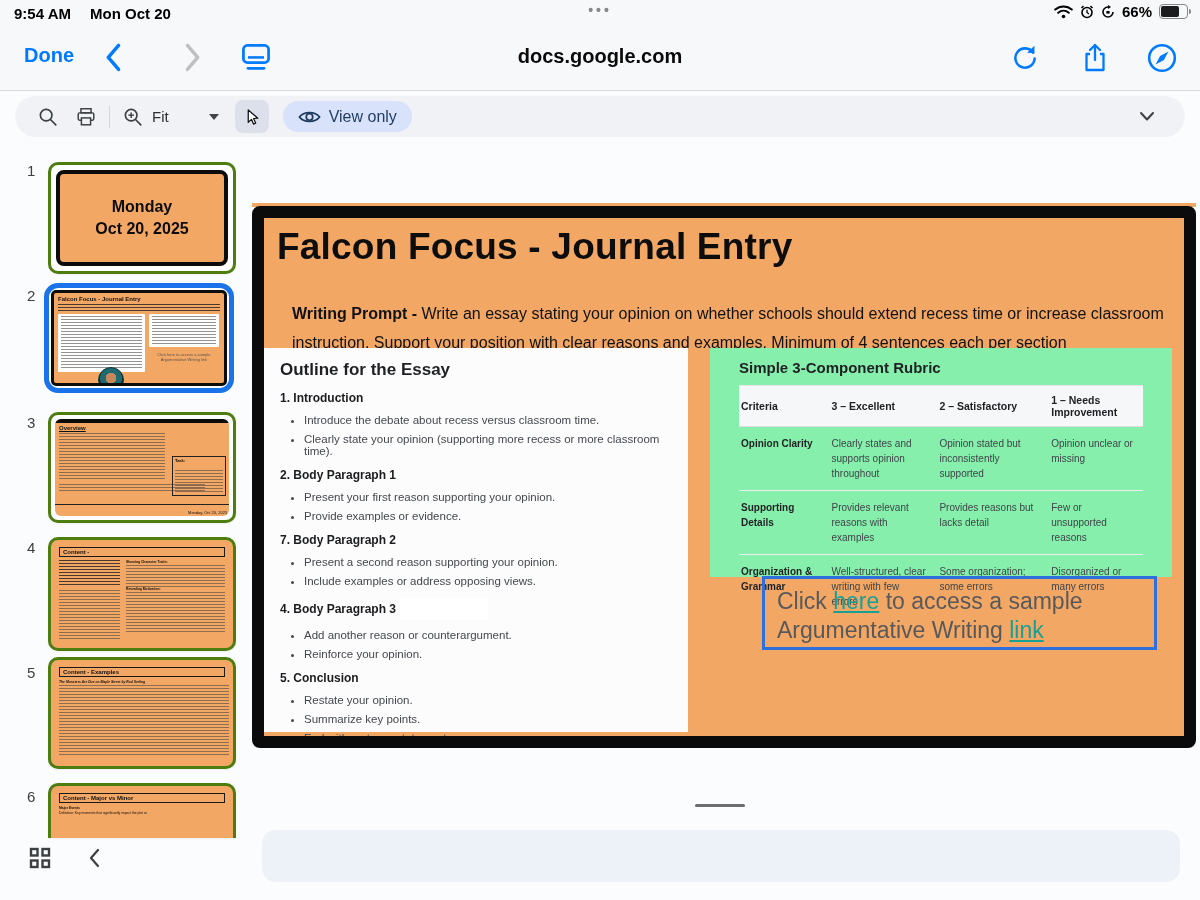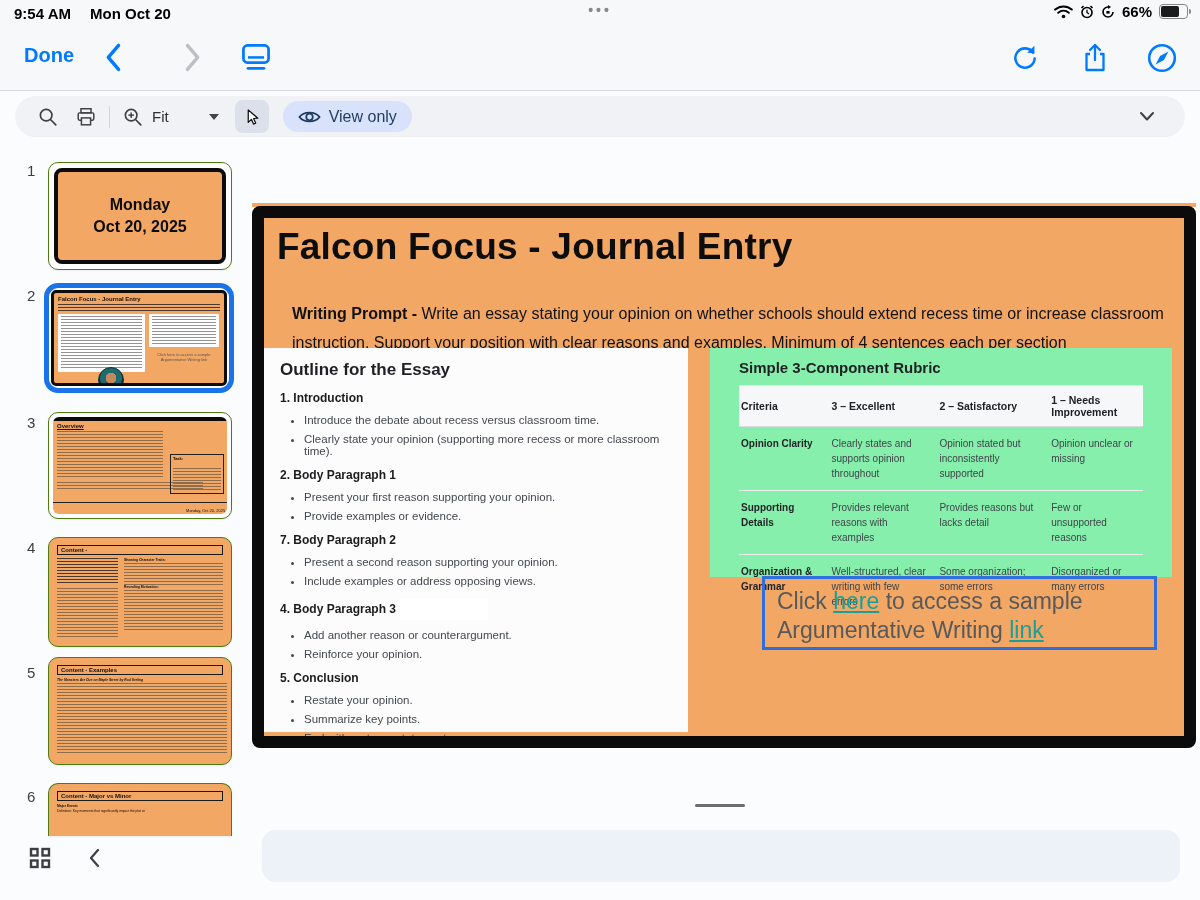--- a/index.html
+++ b/index.html
@@ -39,21 +39,21 @@
   .cursor-btn{width:34px;height:33px;background:#dbe0ea;border-radius:8px;margin-left:16px;
               display:flex;align-items:center;justify-content:center;}
   .viewonly-pill{height:31px;background:#d8e2fa;border-radius:16px;margin-left:14px;
                  display:flex;align-items:center;padding:0 15px;gap:8px;}
   .viewonly-pill span{font-size:16px;color:#1f3a5f;font-weight:400;}
   .tb-chevron{position:absolute;right:28px;top:12px;}
 
   
   .rail{position:absolute;left:0;top:137px;width:250px;height:763px;background:#fbfcfe;}
   .thumb-num{position:absolute;left:27px;font-size:15px;color:#3c4043;}
-  .thumb-card{position:absolute;left:48px;width:182px;background:#fff;border:1px solid #4d7c0f;
+  .thumb-card{position:absolute;left:48px;width:182px;background:#fff;border:3px solid #4d7c0f;
               border-radius:10px;box-shadow:0 1px 2px rgba(0,0,0,.06);}
   .orange{background:#f2a765;}
   .thumb1-inner{position:absolute;inset:5px;background:#f2a765;border:4px solid #0c0c0c;
                 border-radius:8px;display:flex;flex-direction:column;align-items:center;justify-content:center;}
   .thumb1-inner div{font-size:16px;font-weight:700;color:#0c0c0c;line-height:22px;}
 
   .sel-ring{position:absolute;left:44px;width:190px;border:5px solid #1a73e8;border-radius:14px;background:#fff;padding:2px;box-sizing:border-box;}
   .mini-slide{position:relative;width:100%;height:100%;background:#f2a765;border:3px solid #0c0c0c;
               border-radius:5px;box-sizing:border-box;overflow:hidden;}
   .mini-title{font-size:6px;font-weight:700;color:#111;margin:3px 4px 2px;white-space:nowrap;}
@@ -167,20 +167,21 @@
         <path d="M16 3 L7 13.5 L16 24" fill="none" stroke="#007aff" stroke-width="3" stroke-linecap="round" stroke-linejoin="round"></path>
       </svg>
       <svg class="nav-ic" style="left:178px" viewBox="0 0 24 28">
         <path d="M8 3 L17 13.5 L8 24" fill="none" stroke="#bdbfc3" stroke-width="3" stroke-linecap="round" stroke-linejoin="round"></path>
       </svg>
       <svg class="nav-ic" style="left:240px;width:32px" viewBox="0 0 28 28">
         <rect x="3" y="3" width="22" height="15" rx="3.5" fill="none" stroke="#007aff" stroke-width="2.4"></rect>
         <line x1="7" y1="13.5" x2="21" y2="13.5" stroke="#007aff" stroke-width="2.2"></line>
         <line x1="7" y1="23" x2="21" y2="23" stroke="#007aff" stroke-width="2.4" stroke-linecap="round"></line>
       </svg>
+      <div class="url-title">docs.google.com</div>
       <svg class="nav-ic" style="left:1010px;width:30px" viewBox="0 0 28 28">
         <path d="M21.5 9 A9 9 0 1 0 23 14.5" fill="none" stroke="#007aff" stroke-width="2.4" stroke-linecap="round"></path>
         <path d="M22.8 2.5 L22.8 9.5 L16 9.2 Z" fill="#007aff"></path>
       </svg>
       <svg class="nav-ic" style="left:1080px;width:30px" viewBox="0 0 28 32">
         <path d="M9 12 H5.5 V28 H22.5 V12 H19" fill="none" stroke="#007aff" stroke-width="2.3" stroke-linejoin="round"></path>
         <line x1="14" y1="3.5" x2="14" y2="18" stroke="#007aff" stroke-width="2.3" stroke-linecap="round"></line>
         <path d="M9 8 L14 3 L19 8" fill="none" stroke="#007aff" stroke-width="2.3" stroke-linecap="round" stroke-linejoin="round"></path>
       </svg>
       <svg class="nav-ic" style="left:1146px;width:32px" viewBox="0 0 30 30">

